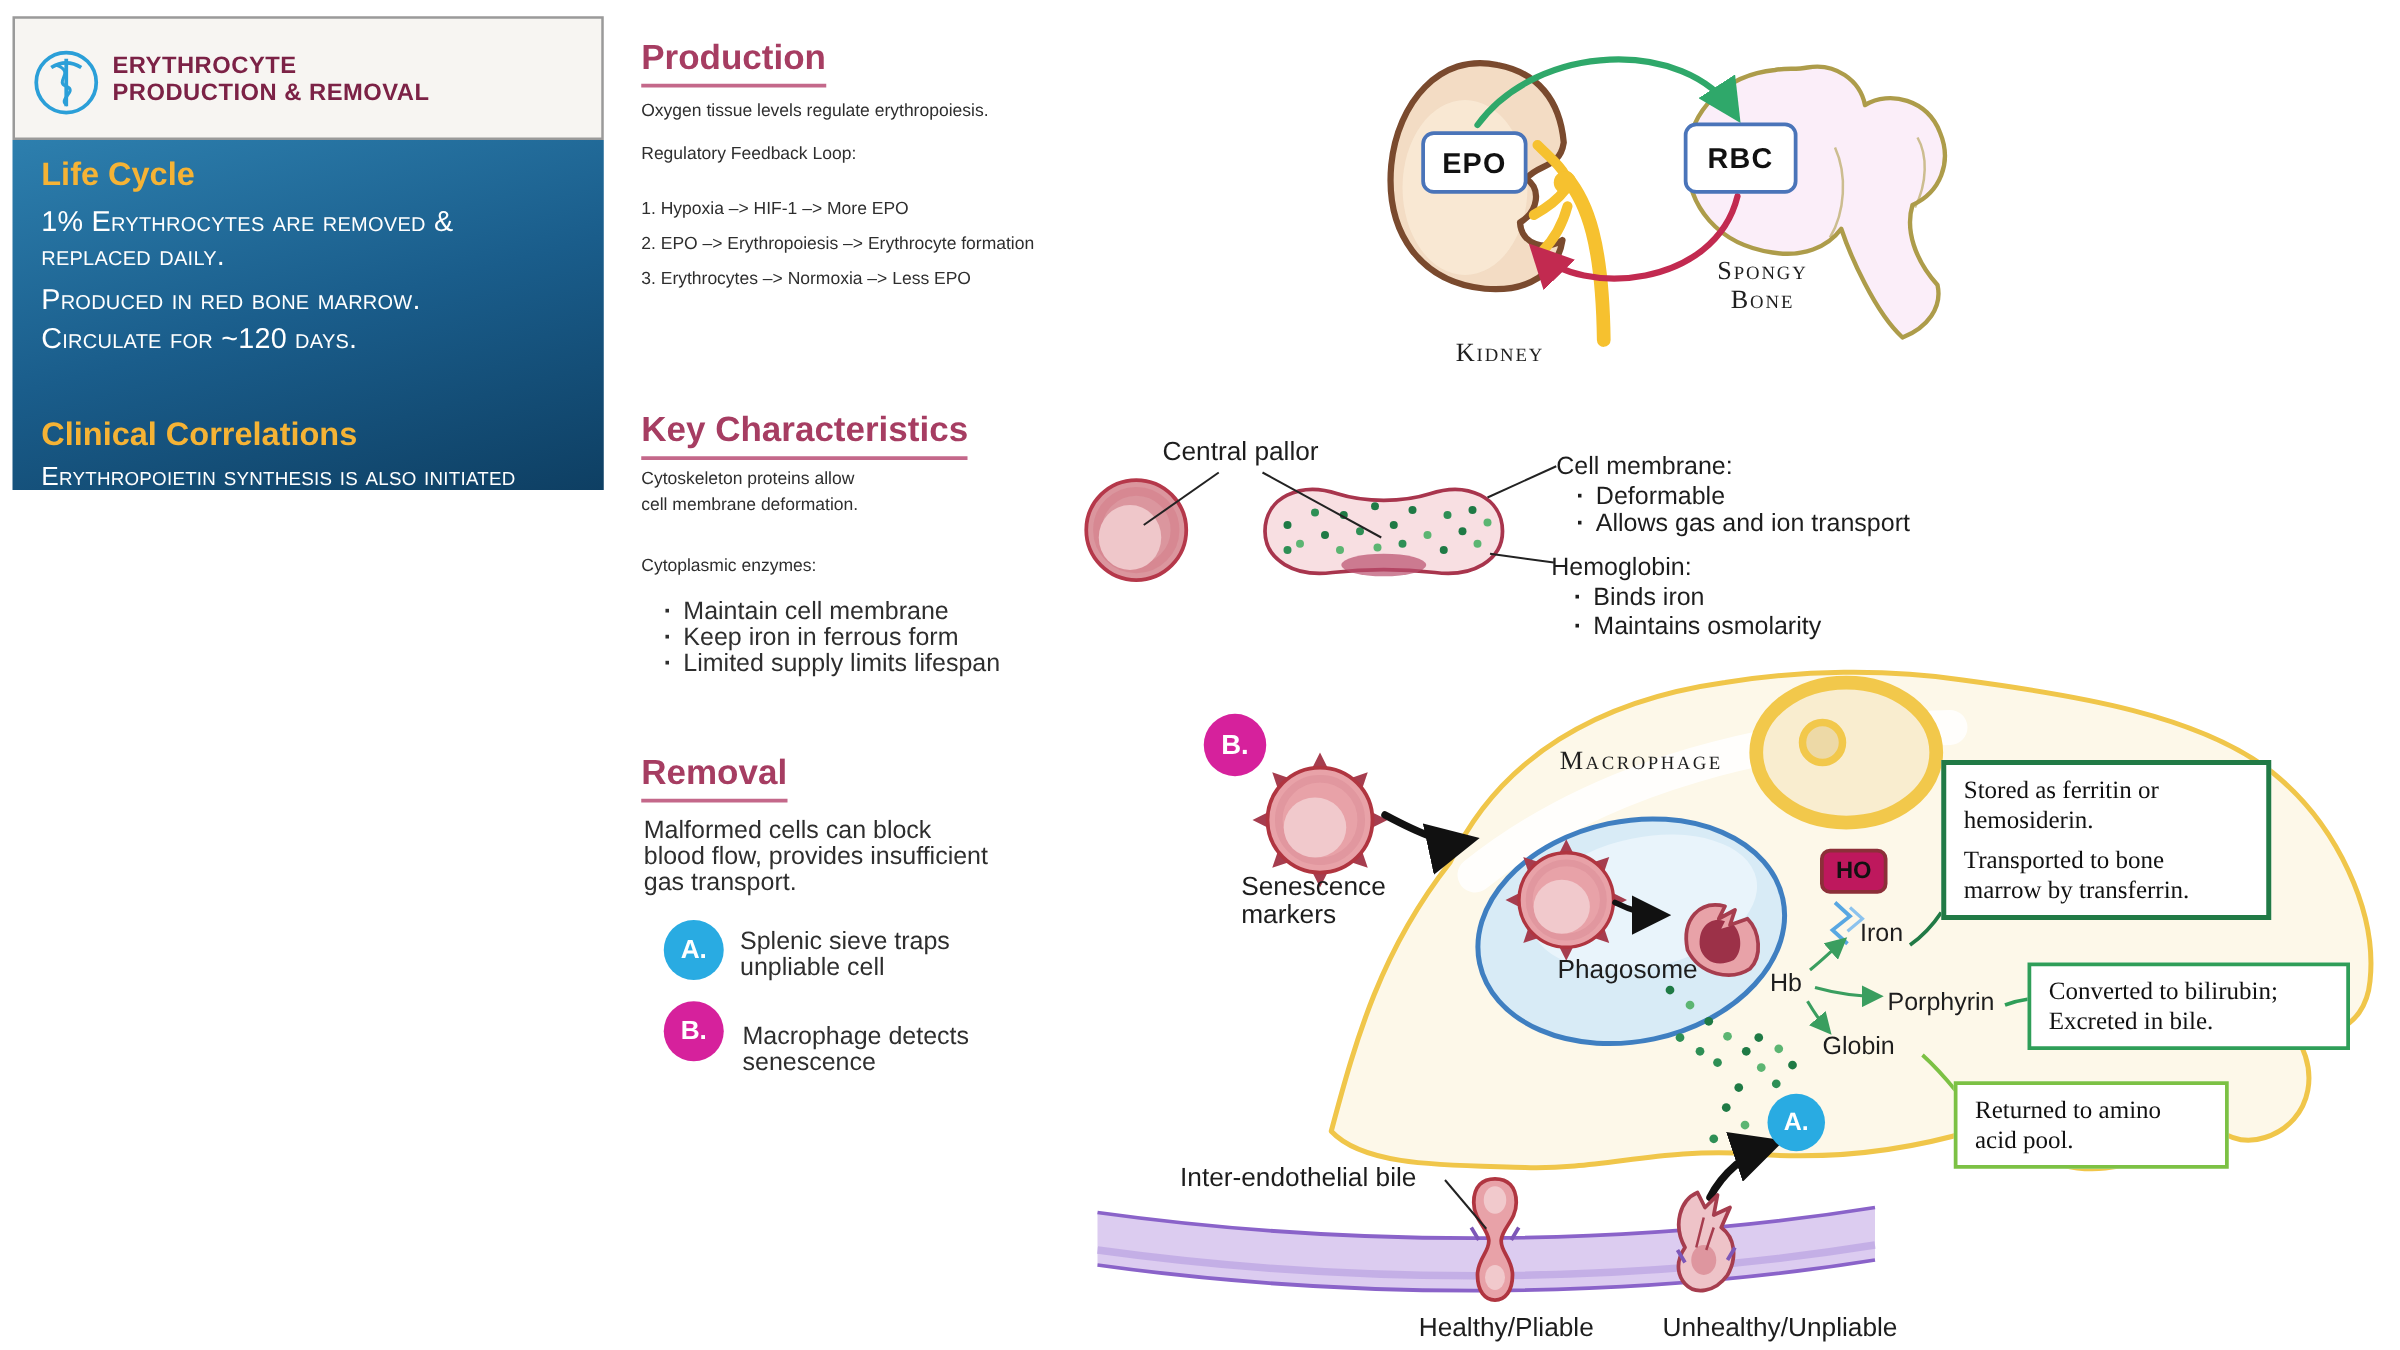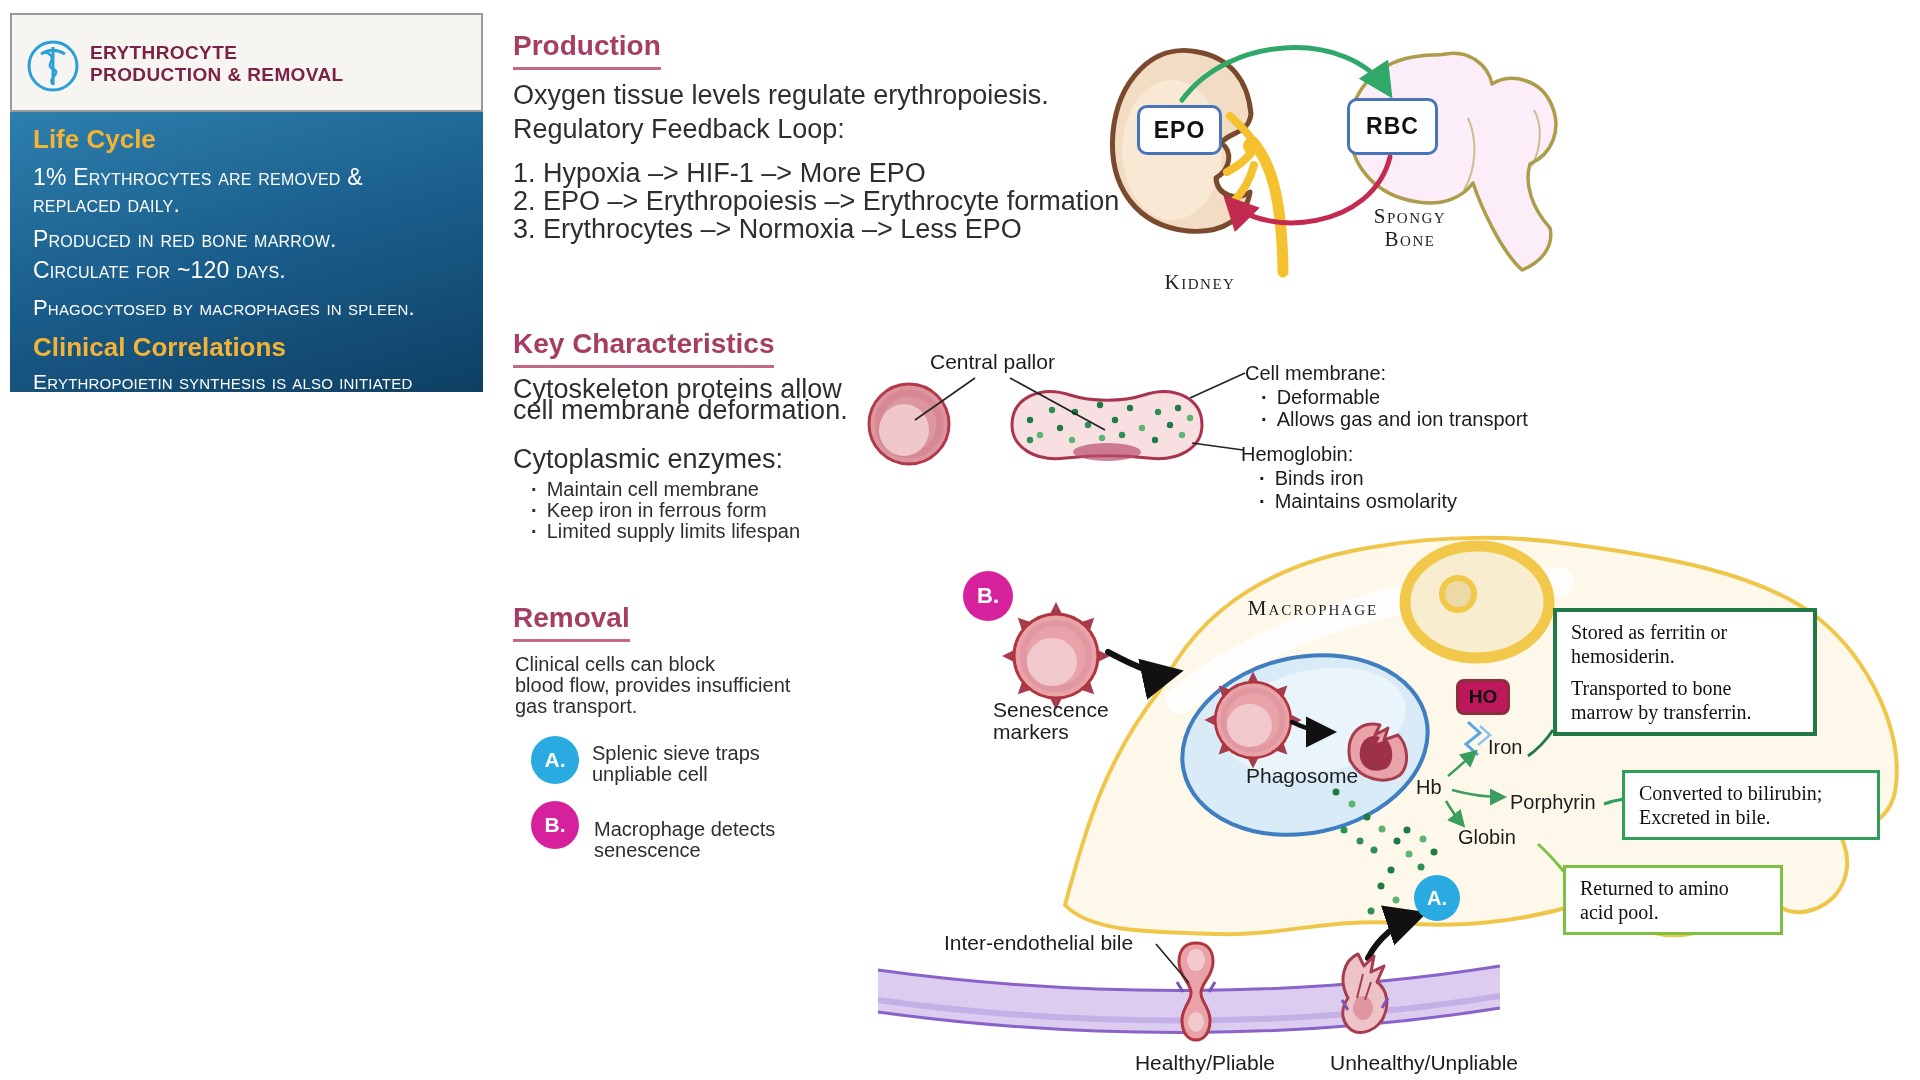--- a/index.html
+++ b/index.html
@@ -13,21 +13,21 @@
   .card-title { position:absolute; left:78px; top:27px; font-size:19px; font-weight:bold; color:#7c2246; letter-spacing:.4px; line-height:22px; }
 
   
   .panel { left:10px; top:112px; width:473px; height:280px; background:linear-gradient(165deg,#2d7fae 0%,#1a5d8b 50%,#0e3f63 100%); }
   .gold-h { font-size:26px; font-weight:bold; color:#f5b335; }
   .lc-line { font-size:23px; color:#ffffff; font-variant:small-caps; letter-spacing:.2px; white-space:nowrap; }
   .lc-small { font-size:21px; }
 
   
   .sec-h { font-size:28px; font-weight:bold; color:#a63d62; border-bottom:3px solid #c4688a; padding-bottom:5px; display:inline-block; }
-  .body-t { font-size:27px; color:#2e2e2e; white-space:nowrap; }
+  .body-t { font-size:14px; color:#2e2e2e; white-space:nowrap; }
   .body-s { font-size:20px; color:#2e2e2e; white-space:nowrap; }
   .bul::before { content:"·"; font-weight:bold; margin-right:9px; }
 
   
   .badge { border-radius:50%; color:#fff; font-weight:bold; display:flex; align-items:center; justify-content:center; }
   .badge-a { background:#29abe2; }
   .badge-b { background:#d6219c; }
 
   
   .serif-label { font-family:"Liberation Serif", serif; font-variant:small-caps; letter-spacing:1.5px; font-size:21px; color:#1f1f1f; white-space:nowrap; }
@@ -58,21 +58,20 @@
       <div>PRODUCTION &amp; REMOVAL</div>
     </div>
   </div>
 
   <div class="abs panel">
     <div class="abs gold-h" style="left:23px; top:12px;">Life Cycle</div>
     <div class="abs lc-line" style="left:23px; top:52px;">1% Erythrocytes are removed &amp;</div>
     <div class="abs lc-line" style="left:23px; top:79px;">replaced daily.</div>
     <div class="abs lc-line" style="left:23px; top:114px;">Produced in red bone marrow.</div>
     <div class="abs lc-line" style="left:23px; top:145px;">Circulate for ~120 days.</div>
-    <div class="abs lc-line" style="left:23px; top:183px; font-size:22px;">Phagocytosed by macrophages in spleen.</div>
     <div class="abs gold-h" style="left:23px; top:220px;">Clinical Correlations</div>
     <div class="abs lc-line lc-small" style="left:23px; top:258px;">Erythropoietin synthesis is also initiated</div>
     <div class="abs lc-line lc-small" style="left:23px; top:281px;">by testosterone and thyroid hormones.</div>
   </div>
 
   <div class="abs sec-h" style="left:513px; top:30px;">Production</div>
   <div class="abs body-t" style="left:513px; top:80px;">Oxygen tissue levels regulate erythropoiesis.</div>
   <div class="abs body-t" style="left:513px; top:114px;">Regulatory Feedback Loop:</div>
   <div class="abs body-t" style="left:513px; top:158px;">1. Hypoxia –&gt; HIF-1 –&gt; More EPO</div>
   <div class="abs body-t" style="left:513px; top:186px;">2. EPO –&gt; Erythropoiesis –&gt; Erythrocyte formation</div>
@@ -168,21 +167,21 @@
   </svg>
   <div class="abs diag-t" style="left:930px; top:350px;">Central pallor</div>
   <div class="abs diag-s" style="left:1245px; top:362px;">Cell membrane:</div>
   <div class="abs diag-s bul" style="left:1261px; top:386px;">Deformable</div>
   <div class="abs diag-s bul" style="left:1261px; top:408px;">Allows gas and ion transport</div>
   <div class="abs diag-s" style="left:1241px; top:443px;">Hemoglobin:</div>
   <div class="abs diag-s bul" style="left:1259px; top:467px;">Binds iron</div>
   <div class="abs diag-s bul" style="left:1259px; top:490px;">Maintains osmolarity</div>
 
   <div class="abs sec-h" style="left:513px; top:602px;">Removal</div>
-  <div class="abs body-s" style="left:515px; top:653px;">Clinical cells can block</div>
+  <div class="abs body-s" style="left:515px; top:653px;">Malformed cells can block</div>
   <div class="abs body-s" style="left:515px; top:674px;">blood flow, provides insufficient</div>
   <div class="abs body-s" style="left:515px; top:695px;">gas transport.</div>
   <div class="abs badge badge-a" style="left:531px; top:736px; width:48px; height:48px; font-size:21px;">A.</div>
   <div class="abs body-s" style="left:592px; top:742px;">Splenic sieve traps</div>
   <div class="abs body-s" style="left:592px; top:763px;">unpliable cell</div>
   <div class="abs badge badge-b" style="left:531px; top:801px; width:48px; height:48px; font-size:21px;">B.</div>
   <div class="abs body-s" style="left:594px; top:818px;">Macrophage detects</div>
   <div class="abs body-s" style="left:594px; top:839px;">senescence</div>
 
   <svg class="abs" style="left:860px; top:530px;" width="1060" height="550" viewBox="0 0 1060 550">

